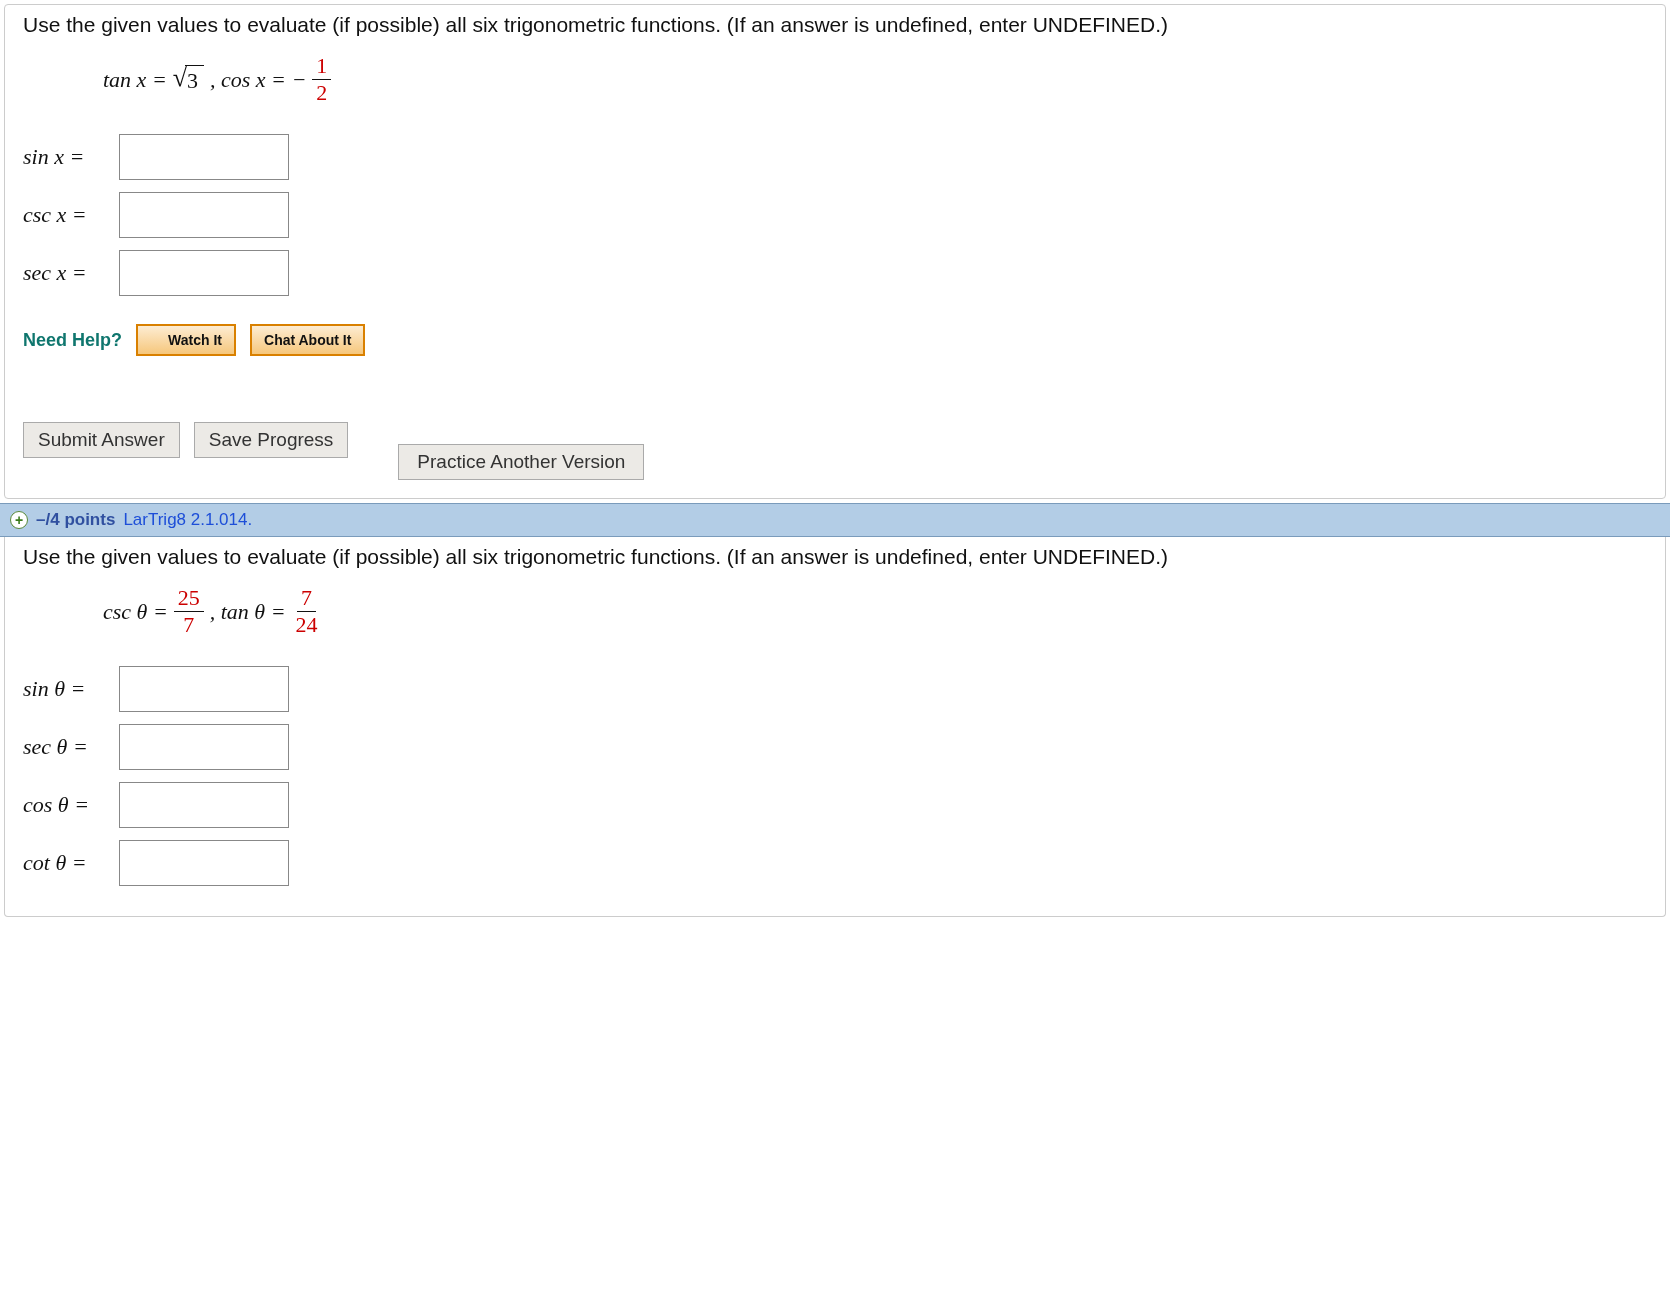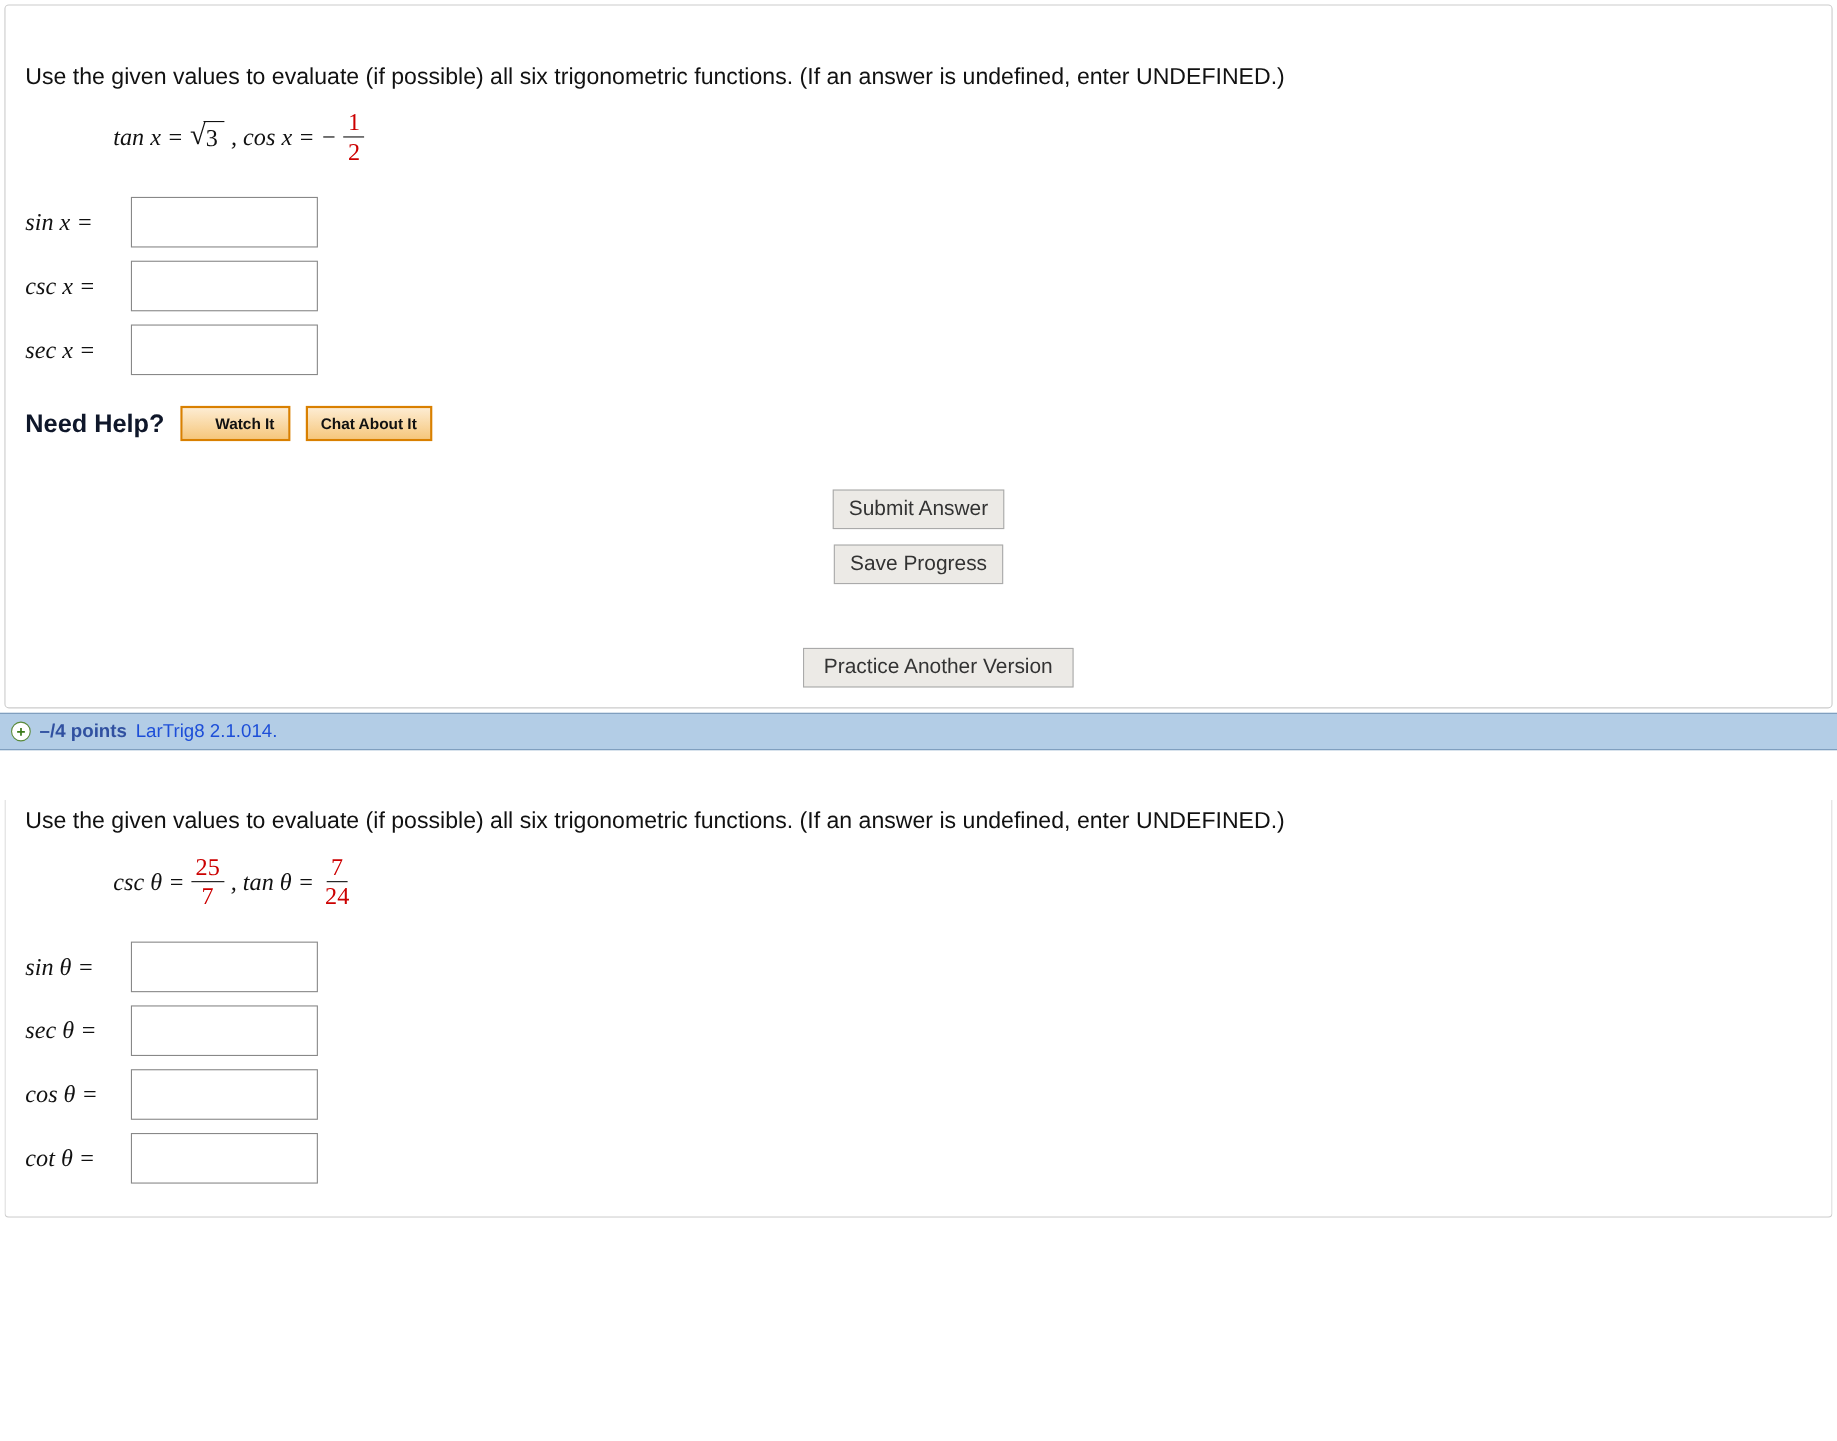--- a/index.html
+++ b/index.html
@@ -11,21 +11,20 @@
     background: #fff;
   }
   .question-block {
     border: 1px solid #ccc;
     border-radius: 4px;
     margin: 4px;
     padding: 0;
   }
   .question-content {
     padding: 8px 18px 18px 18px;
-    margin-top: 45px;
   }
   .prompt {
     font-size: 21px;
     margin-bottom: 18px;
   }
   .math-row {
     font-family: Georgia, 'Times New Roman', serif;
     font-style: italic;
     font-size: 22px;
     margin-left: 80px;
@@ -72,43 +71,42 @@
     padding: 4px 6px;
   }
   .need-help-row {
     display: flex;
     align-items: center;
     gap: 14px;
     margin-top: 28px;
     margin-bottom: 8px;
   }
   .need-help-label {
-    color: #0f172a;
+    color: #0f766e;
     font-weight: bold;
-    font-size: 23px;
+    font-size: 18px;
   }
   .help-btn {
     display: inline-block;
     border: 2px solid #d98000;
     background: linear-gradient(#fdecd2, #f6c77c);
     font-family: Arial, sans-serif;
     font-weight: bold;
     font-size: 14px;
     text-align: right;
     cursor: pointer;
     padding: 6px 12px;
     min-width: 100px;
     color: #111;
   }
   .action-row {
     display: flex;
     gap: 14px;
     padding: 18px 18px 18px 18px;
     align-items: center;
-    flex-direction: column;
   }
   .action-btn {
     font-family: Arial, sans-serif;
     font-size: 19px;
     background: #eceae6;
     border: 1px solid #aaa;
     padding: 6px 14px;
     cursor: pointer;
     color: #333;
   }

